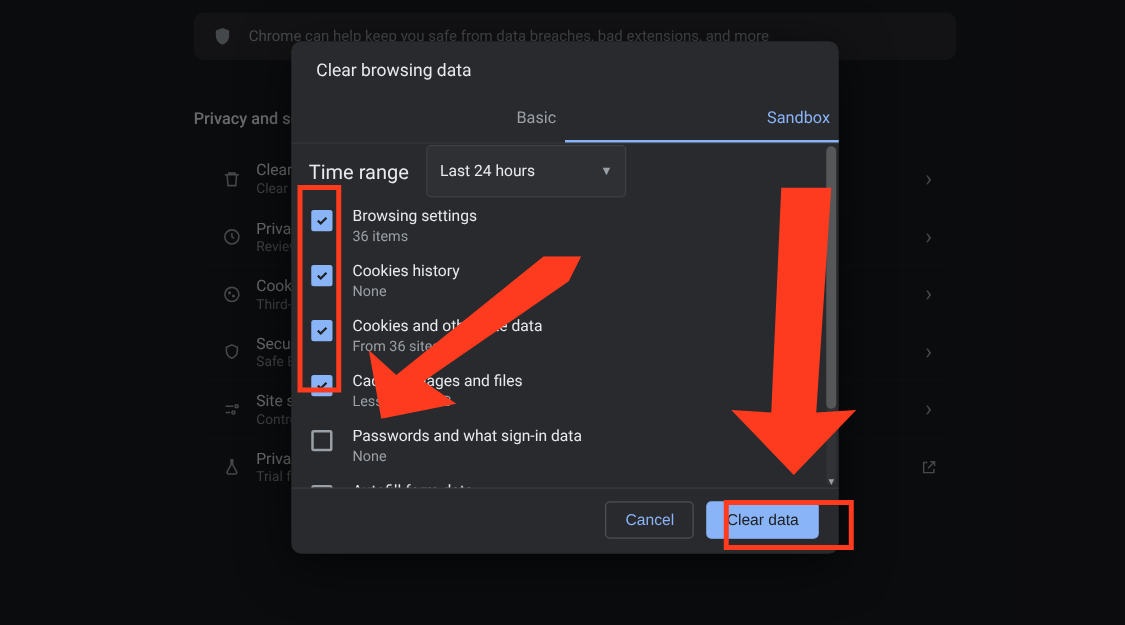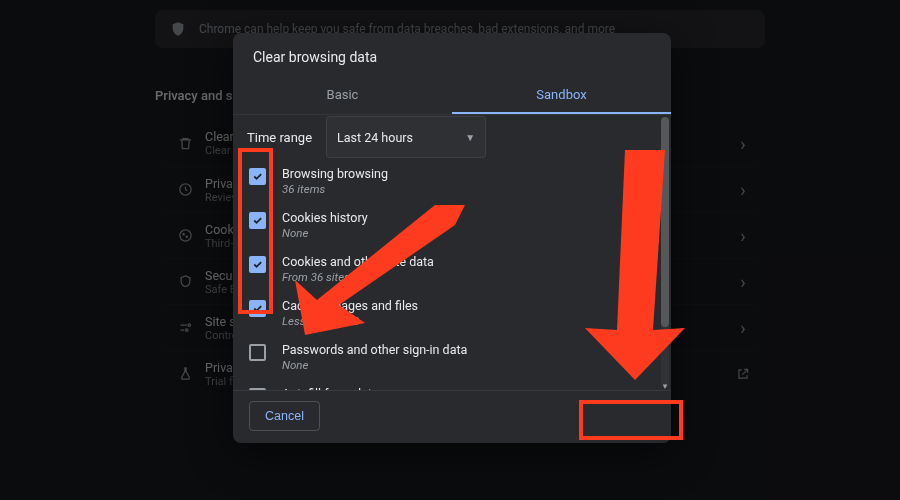--- a/index.html
+++ b/index.html
@@ -26,49 +26,49 @@
   .row-chevron { width: 24px; color: #9aa0a6; font-size: 18px; text-align:center; }
   .row-external { width: 24px; color:#9aa0a6; display:flex; align-items:center; justify-content:center; }
 
   
   .scrim { position: absolute; inset: 0; background: rgba(0,0,0,0.55); }
 
   
   .dialog { position: absolute; left: 233px; top: 33px; width: 438px; height: 410px; background: #292a2d; border-radius: 8px; box-shadow: 0 8px 40px rgba(0,0,0,0.6); display: flex; flex-direction: column; }
   .dlg-title { font-size: 14px; color: #e8eaed; padding: 16px 20px 12px; }
   .tabs { display: flex; position: relative; }
-  .tab { flex: 1; text-align: center; font-size: 13px; padding: 10px 7px 12px; color: #9aa0a6; cursor: pointer; }
+  .tab { flex: 1; text-align: right; font-size: 13px; padding: 10px 7px 12px; color: #9aa0a6; cursor: pointer; }
   .tab.active { color: #8ab4f8; }
   .tab-underline { position:absolute; left:50%; bottom:0; width:50%; height:2.5px; background:#8ab4f8; }
   .tab-sep { height:1px; background: rgba(255,255,255,0.06); }
 
   .dlg-body { position: relative; flex: 1; overflow: hidden; }
   .scroll-area { position:absolute; left:0; right:11px; top:0; bottom:0; padding: 0 8px 0 14px; }
 
   .time-row { display:flex; align-items:center; height: 44px; gap: 14px; }
-  .time-label { font-size: 13px; color: #e8eaed; text-align: center; }
+  .time-label { font-size: 16px; color: #e8eaed; text-align: center; }
   .time-select { display:flex; align-items:center; justify-content:space-between; width: 160px; height: 42px; padding: 0 10px; background: #2f3034; border: 1px solid rgba(255,255,255,0.08); border-radius: 4px; font-size: 12.5px; color: #e8eaed; }
   .time-select .caret { color:#9aa0a6; font-size:10px; }
 
   .opt { display:flex; align-items:flex-start; gap: 16px; padding: 7px 0 7px 2px; }
   .cb { width: 17px; height: 17px; border: 2px solid #9aa0a6; border-radius: 2px; margin-top: 2px; display:flex; align-items:center; justify-content:center; flex-shrink:0; background: transparent; }
   .cb.checked { background: #8ab4f8; border-color: #8ab4f8; }
   .cb.checked svg { display:block; }
   .cb svg { display:none; }
   .opt-texts .t { font-size: 12.5px; color: #e8eaed; }
-  .opt-texts .s { font-size: 11.5px; color: #9aa0a6; margin-top: 1px; font-style: italic; }
+  .opt-texts .s { font-size: 11.5px; color: #9aa0a6; margin-top: 1px; }
   .opt.last { padding-bottom: 0; }
 
   .scrollbar-track { position:absolute; right:2px; top:2px; bottom:2px; width:8px; background: rgba(255,255,255,0.04); border-radius: 4px; }
   .scrollbar-thumb { position:absolute; right:2px; top:2px; width:8px; height: 210px; background: rgba(255,255,255,0.18); border-radius:4px; }
   .scrollbar-arrow { position:absolute; right:2px; width:8px; height:8px; color:#9aa0a6; font-size:9px; text-align:center; line-height:8px; }
   .scrollbar-arrow.down { bottom:0; }
 
   .dlg-sep { height:1px; background: rgba(255,255,255,0.08); }
-  .dlg-actions { display:flex; gap: 10px; padding: 10px 16px 12px; }
+  .dlg-actions { display:flex; justify-content:flex-end; gap: 10px; padding: 10px 16px 12px; }
   .btn { font-size: 12.5px; padding: 7px 15px; border-radius: 4px; border: 1px solid rgba(255,255,255,0.18); background: transparent; color: #8ab4f8; cursor:pointer; }
   .btn.primary { background: #8ab4f8; color: #202124; border-color: #8ab4f8; }
 
   
   .ann { position:absolute; border: 4px solid #ff3b1f; pointer-events:none; }
   .arrow { position:absolute; pointer-events:none; }
   .arrow svg { display:block; }
 </style>
 </head>
 <body>
@@ -195,21 +195,21 @@
         </div>
 
         <div id="opts">
             <div class="opt">
               <div class="cb checked">
                 <svg width="11" height="11" viewBox="0 0 24 24" fill="none" stroke="#202124" stroke-width="4">
                   <path d="M5 12l5 5L20 7"></path>
                 </svg>
               </div>
               <div class="opt-texts">
-                <div class="t">Browsing browsing</div>
+                <div class="t">Browsing settings</div>
                 <div class="s">36 items</div>
               </div>
             </div>
             <div class="opt">
               <div class="cb checked">
                 <svg width="11" height="11" viewBox="0 0 24 24" fill="none" stroke="#202124" stroke-width="4">
                   <path d="M5 12l5 5L20 7"></path>
                 </svg>
               </div>
               <div class="opt-texts">
@@ -235,40 +235,41 @@
                 </svg>
               </div>
               <div class="opt-texts">
                 <div class="t">Cached images and files</div>
                 <div class="s">Less than 1 MB</div>
               </div>
             </div>
             <div class="opt">
               <div class="cb"></div>
               <div class="opt-texts">
-                <div class="t">Passwords and other sign-in data</div>
+                <div class="t">Passwords and what sign-in data</div>
                 <div class="s">None</div>
               </div>
             </div>
             <div class="opt last">
               <div class="cb"></div>
               <div class="opt-texts">
                 <div class="t">Autofill form data</div>
               </div>
             </div>
           </div>
       </div>
       <div class="scrollbar-track"></div>
       <div class="scrollbar-thumb"></div>
       <div class="scrollbar-arrow down">▾</div>
     </div>
 
     <div class="dlg-sep"></div>
     <div class="dlg-actions">
       <button class="btn">Cancel</button>
+      <button class="btn primary">Clear data</button>
     </div>
   </div>
 
   <div class="ann" style="left:238px; top:148px; width:35px; height:166px;"></div>
   <div class="ann" style="left:579px; top:400px; width:104px; height:40px;"></div>
 
   <div class="arrow" style="left:295px; top:205px;">
     <svg width="170" height="130" viewBox="0 0 170 130">
       <polygon points="170,0 140,0 22,95 0,75 10,130 70,118 44,100 160,20" fill="#ff3b1f"></polygon>
     </svg>

